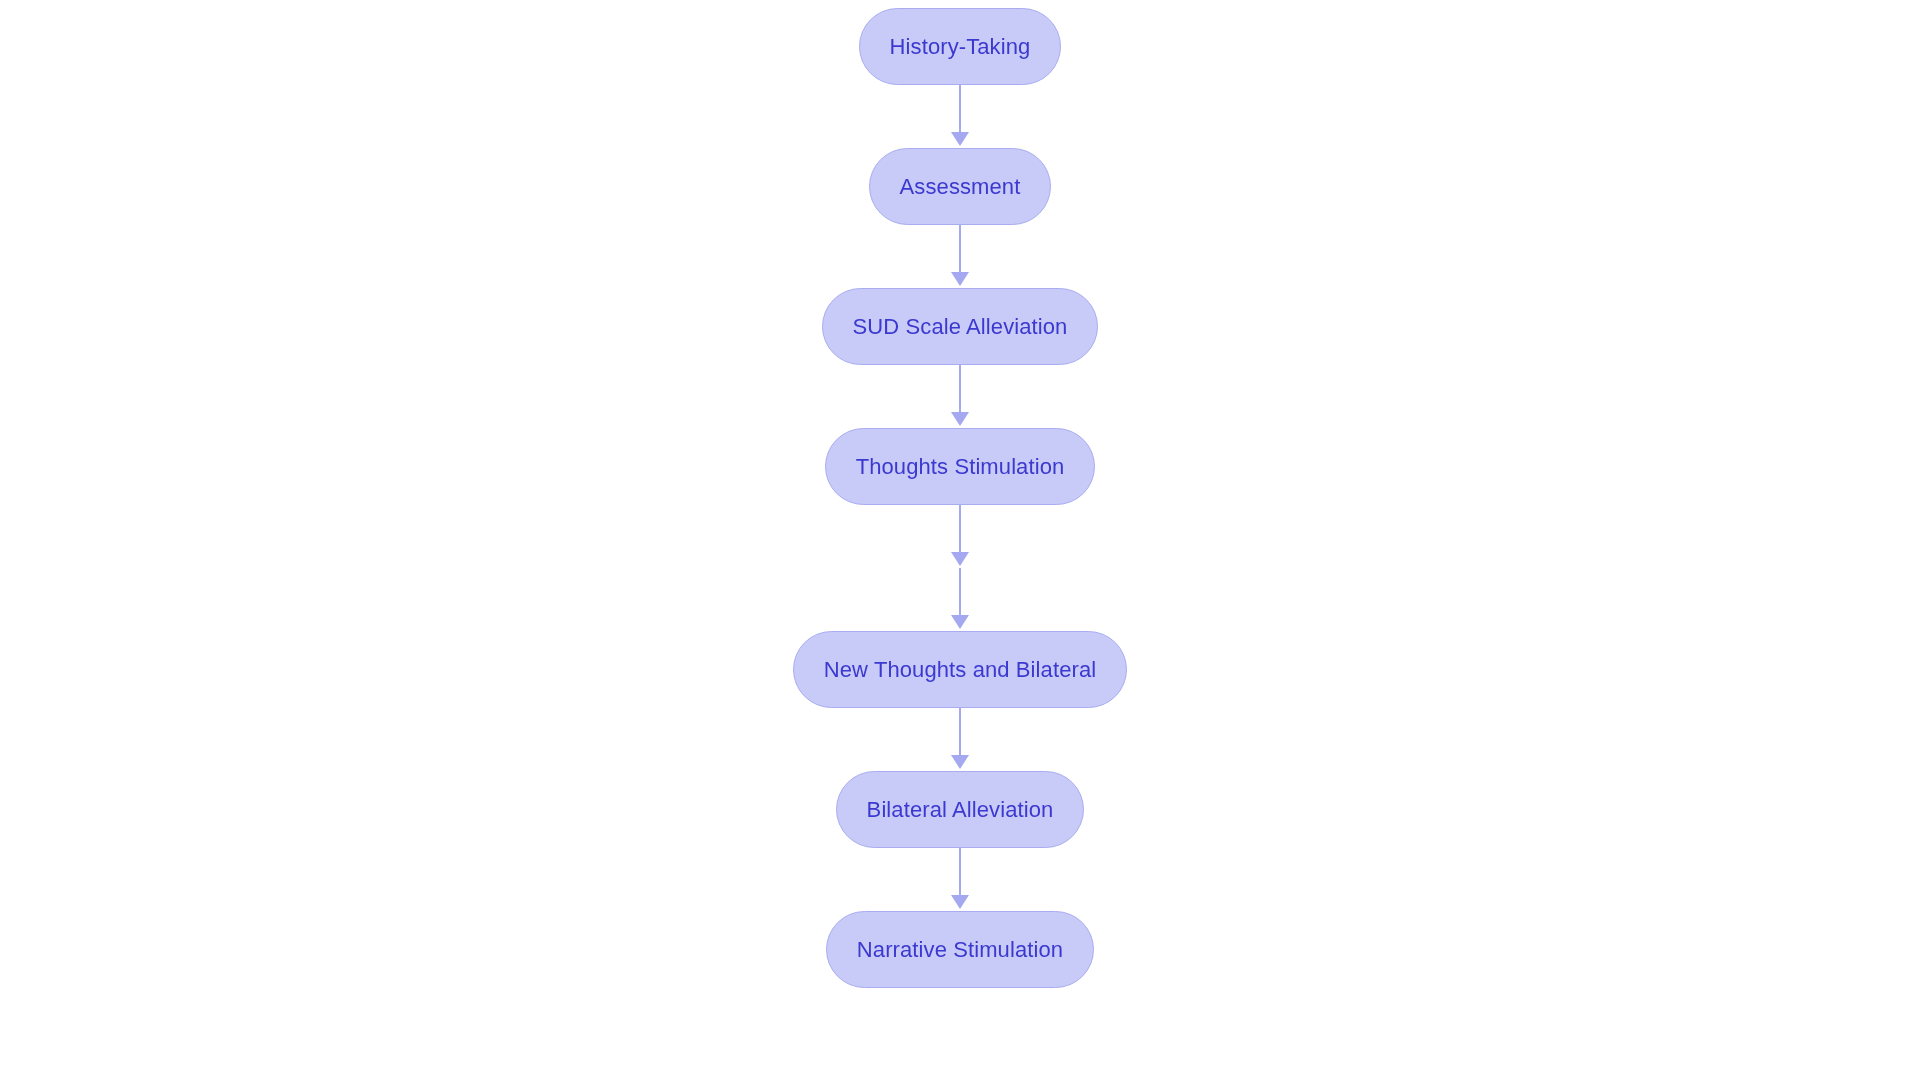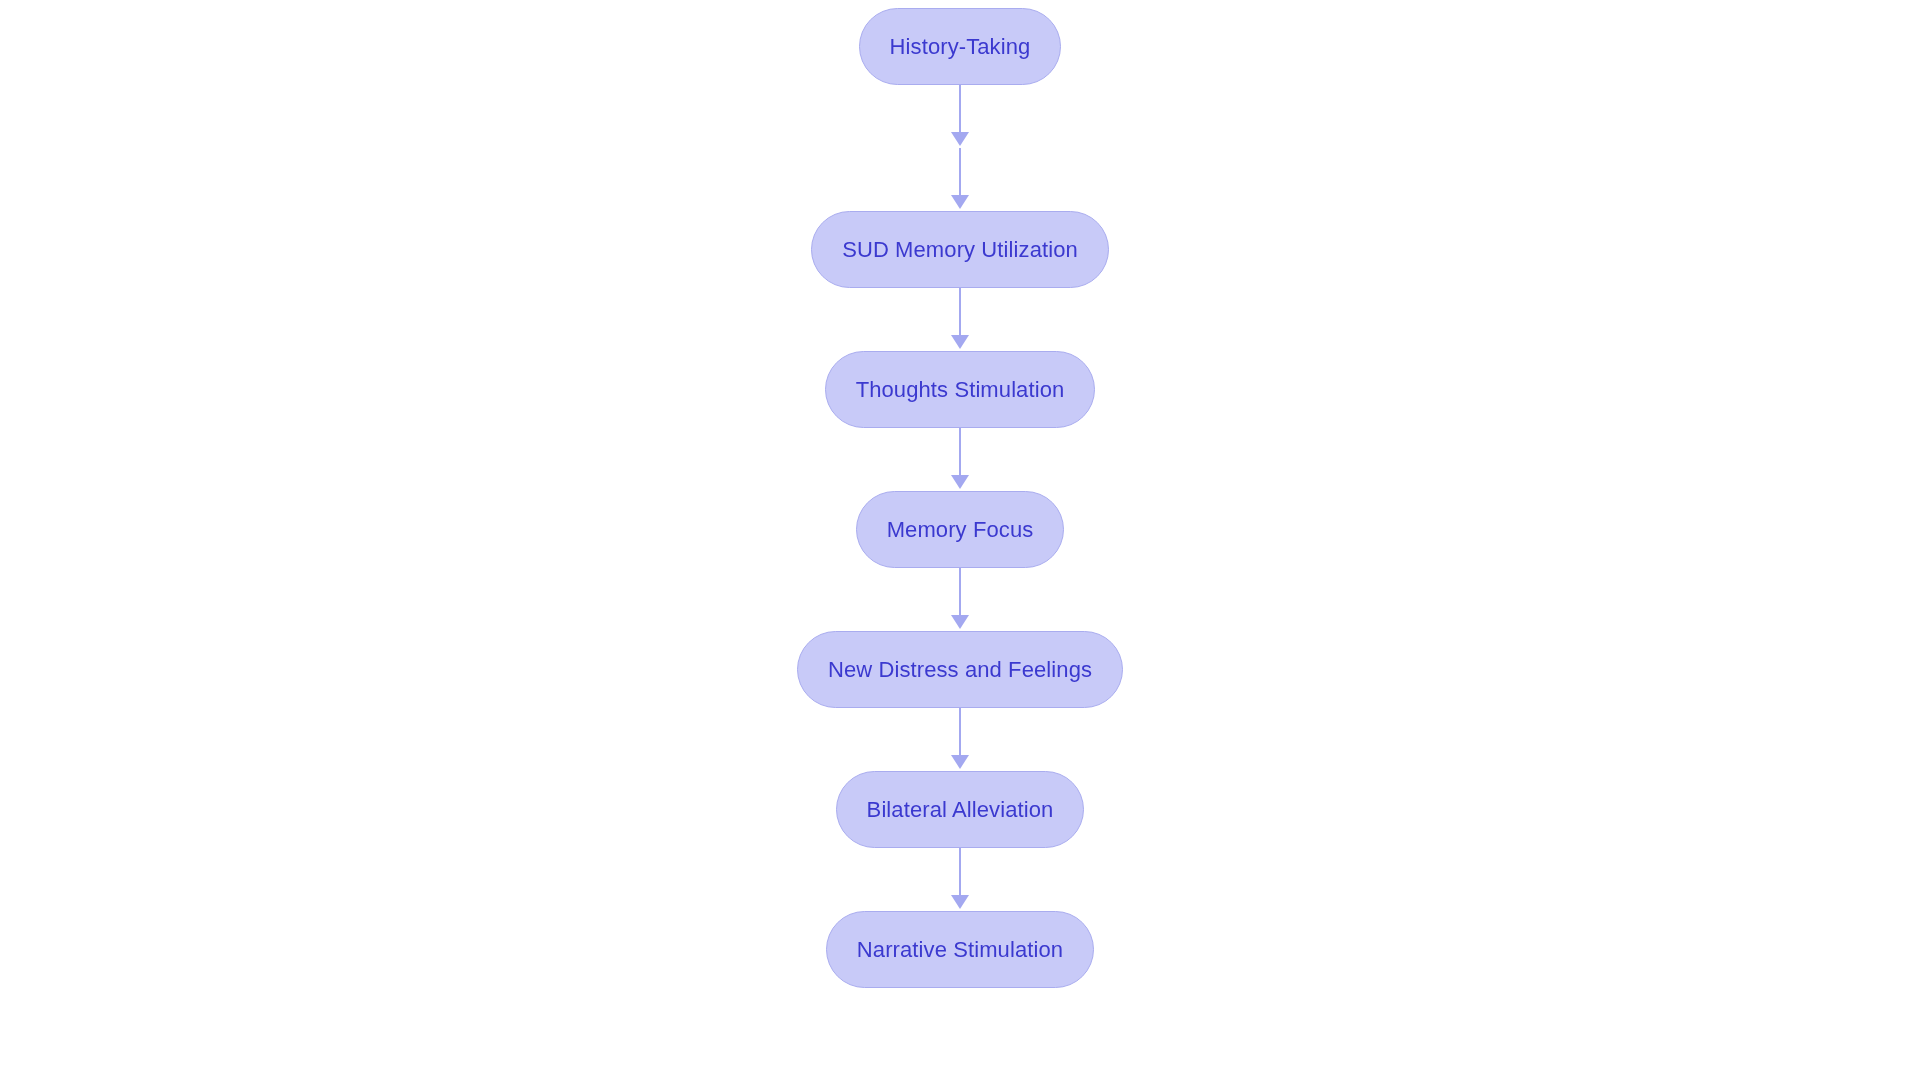--- a/index.html
+++ b/index.html
@@ -91,55 +91,55 @@
 
     <div class="node">
       <span class="node-label">History-Taking</span>
     </div>
 
     <div class="connector">
       <div class="connector-line"></div>
       <div class="connector-arrow"></div>
     </div>
 
+    <div class="node">
+      <span class="node-label">Assessment</span>
+    </div>
 
     <div class="connector">
       <div class="connector-line"></div>
       <div class="connector-arrow"></div>
     </div>
 
     <div class="node">
-      <span class="node-label">SUD Memory Utilization</span>
+      <span class="node-label">SUD Scale Alleviation</span>
     </div>
 
     <div class="connector">
       <div class="connector-line"></div>
       <div class="connector-arrow"></div>
     </div>
 
     <div class="node">
       <span class="node-label">Thoughts Stimulation</span>
     </div>
 
     <div class="connector">
       <div class="connector-line"></div>
       <div class="connector-arrow"></div>
     </div>
 
-    <div class="node">
-      <span class="node-label">Memory Focus</span>
-    </div>
 
     <div class="connector">
       <div class="connector-line"></div>
       <div class="connector-arrow"></div>
     </div>
 
     <div class="node">
-      <span class="node-label">New Distress and Feelings</span>
+      <span class="node-label">New Thoughts and Bilateral</span>
     </div>
 
     <div class="connector">
       <div class="connector-line"></div>
       <div class="connector-arrow"></div>
     </div>
 
     <div class="node">
       <span class="node-label">Bilateral Alleviation</span>
     </div>

